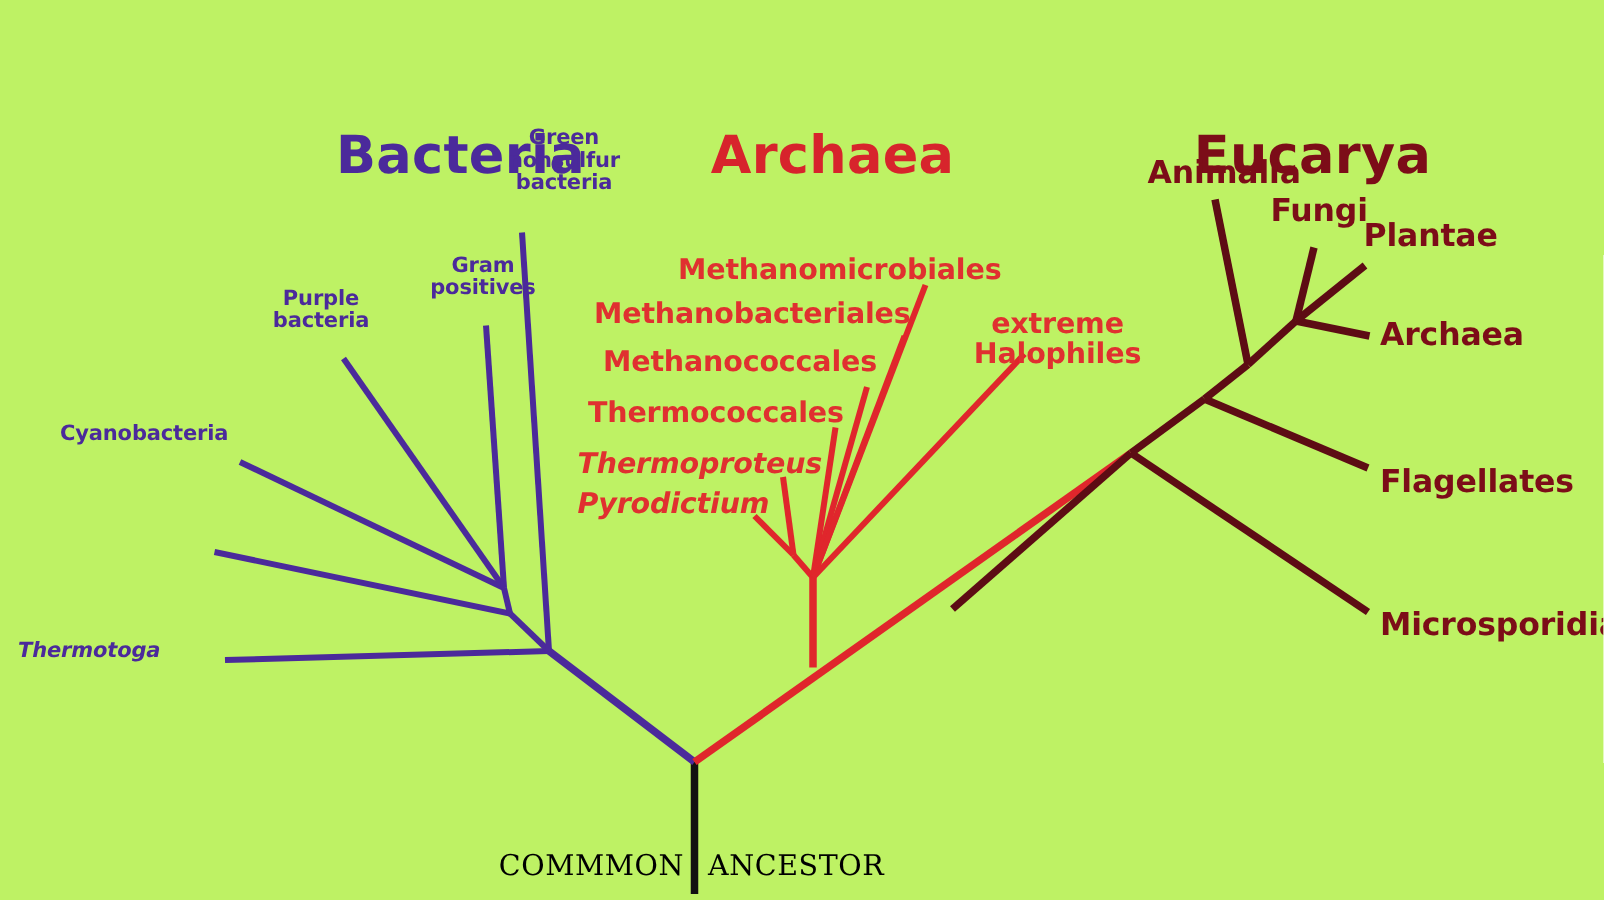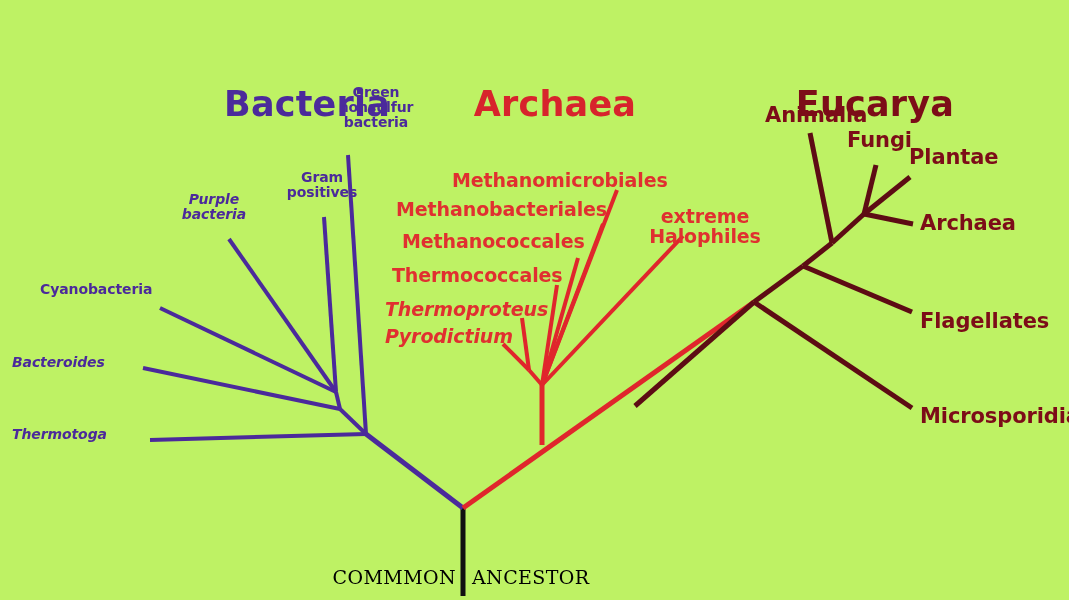--- a/index.html
+++ b/index.html
@@ -136,26 +136,25 @@
     <span class="ctr" style="display:block;">Eucarya</span>
   </div>
 
   <div class="lbl leaf-bacteria ctr" style="left:318px; top:85px; width:116px;">Green
 nonsulfur
 bacteria</div>
 
   <div class="lbl leaf-bacteria ctr" style="left:263px; top:170px; width:118px;text-align:center;">Gram
 positives</div>
 
-  <div class="lbl leaf-bacteria ctr" style="left:158px; top:192px; width:112px;font-style:italic;">Purple
+  <div class="lbl leaf-bacteria ctr" style="left:158px; top:192px; width:112px;">Purple
 bacteria</div>
 
   <div class="lbl leaf-bacteria" style="left:40px; top:282px;">Cyanobacteria</div>
 
-  <div class="lbl leaf-bacteria ital" style="left:12px; top:355px;">Bacteroides</div>
 
   <div class="lbl leaf-bacteria ital" style="left:12px; top:427px;">Thermotoga</div>
 
   <div class="lbl leaf-archaea" style="left:452px; top:170px;">Methanomicrobiales</div>
 
   <div class="lbl leaf-archaea" style="left:396px; top:199px;">Methanobacteriales</div>
 
   <div class="lbl leaf-archaea" style="left:402px; top:231px;">Methanococcales</div>
 
   <div class="lbl leaf-archaea" style="left:392px; top:265px;text-align:right;">Thermococcales</div>

